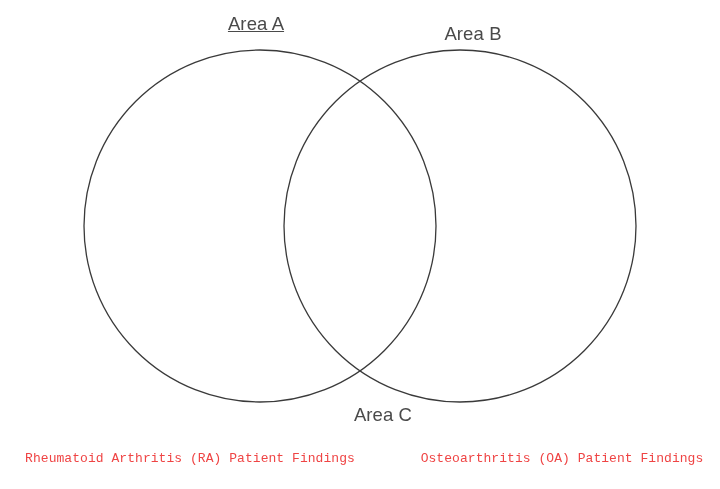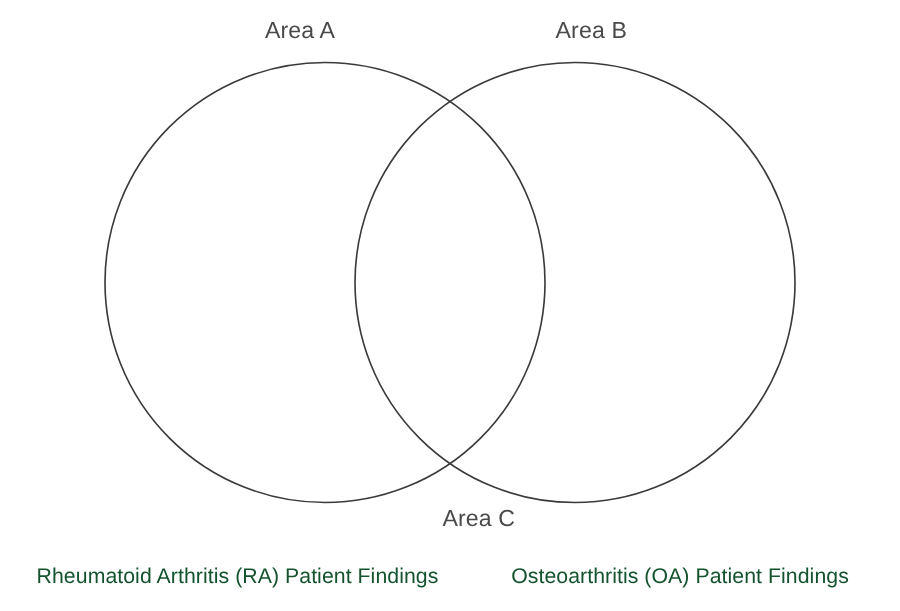--- a/index.html
+++ b/index.html
@@ -35,46 +35,48 @@
     color: #4a4a4a;
     font-family: "Liberation Sans", sans-serif;
     white-space: nowrap;
     line-height: 1;
   }
   .area-label {
     font-size: 18.5px;
     letter-spacing: 0.1px;
   }
   .caption-label {
-    font-size: 17px;
+    font-size: 13px;
     letter-spacing: 0.05px;
-    color: #14532d;
+    color: #ef4444;
+    font-family: Liberation Mono, monospace;
   }
   #label-area-a {
-    left: 240px;
+    left: 256px;
     top: 15px;
     transform: translateX(-50%);
+    text-decoration: underline;
   }
   #label-area-b {
     left: 473px;
-    top: 15px;
+    top: 25px;
     transform: translateX(-50%);
   }
   #label-area-c {
     left: 383px;
     top: 406px;
     transform: translateX(-50%);
   }
   #caption-left {
     left: 190px;
     top: 452px;
     transform: translateX(-50%);
   }
   #caption-right {
-    left: 544px;
+    left: 562px;
     top: 452px;
     transform: translateX(-50%);
   }
 </style>
 </head>
 <body>
 
 <div id="canvas" style="background: rgb(255, 255, 255);">
 
   <svg id="venn-svg" viewBox="0 0 720 489">

